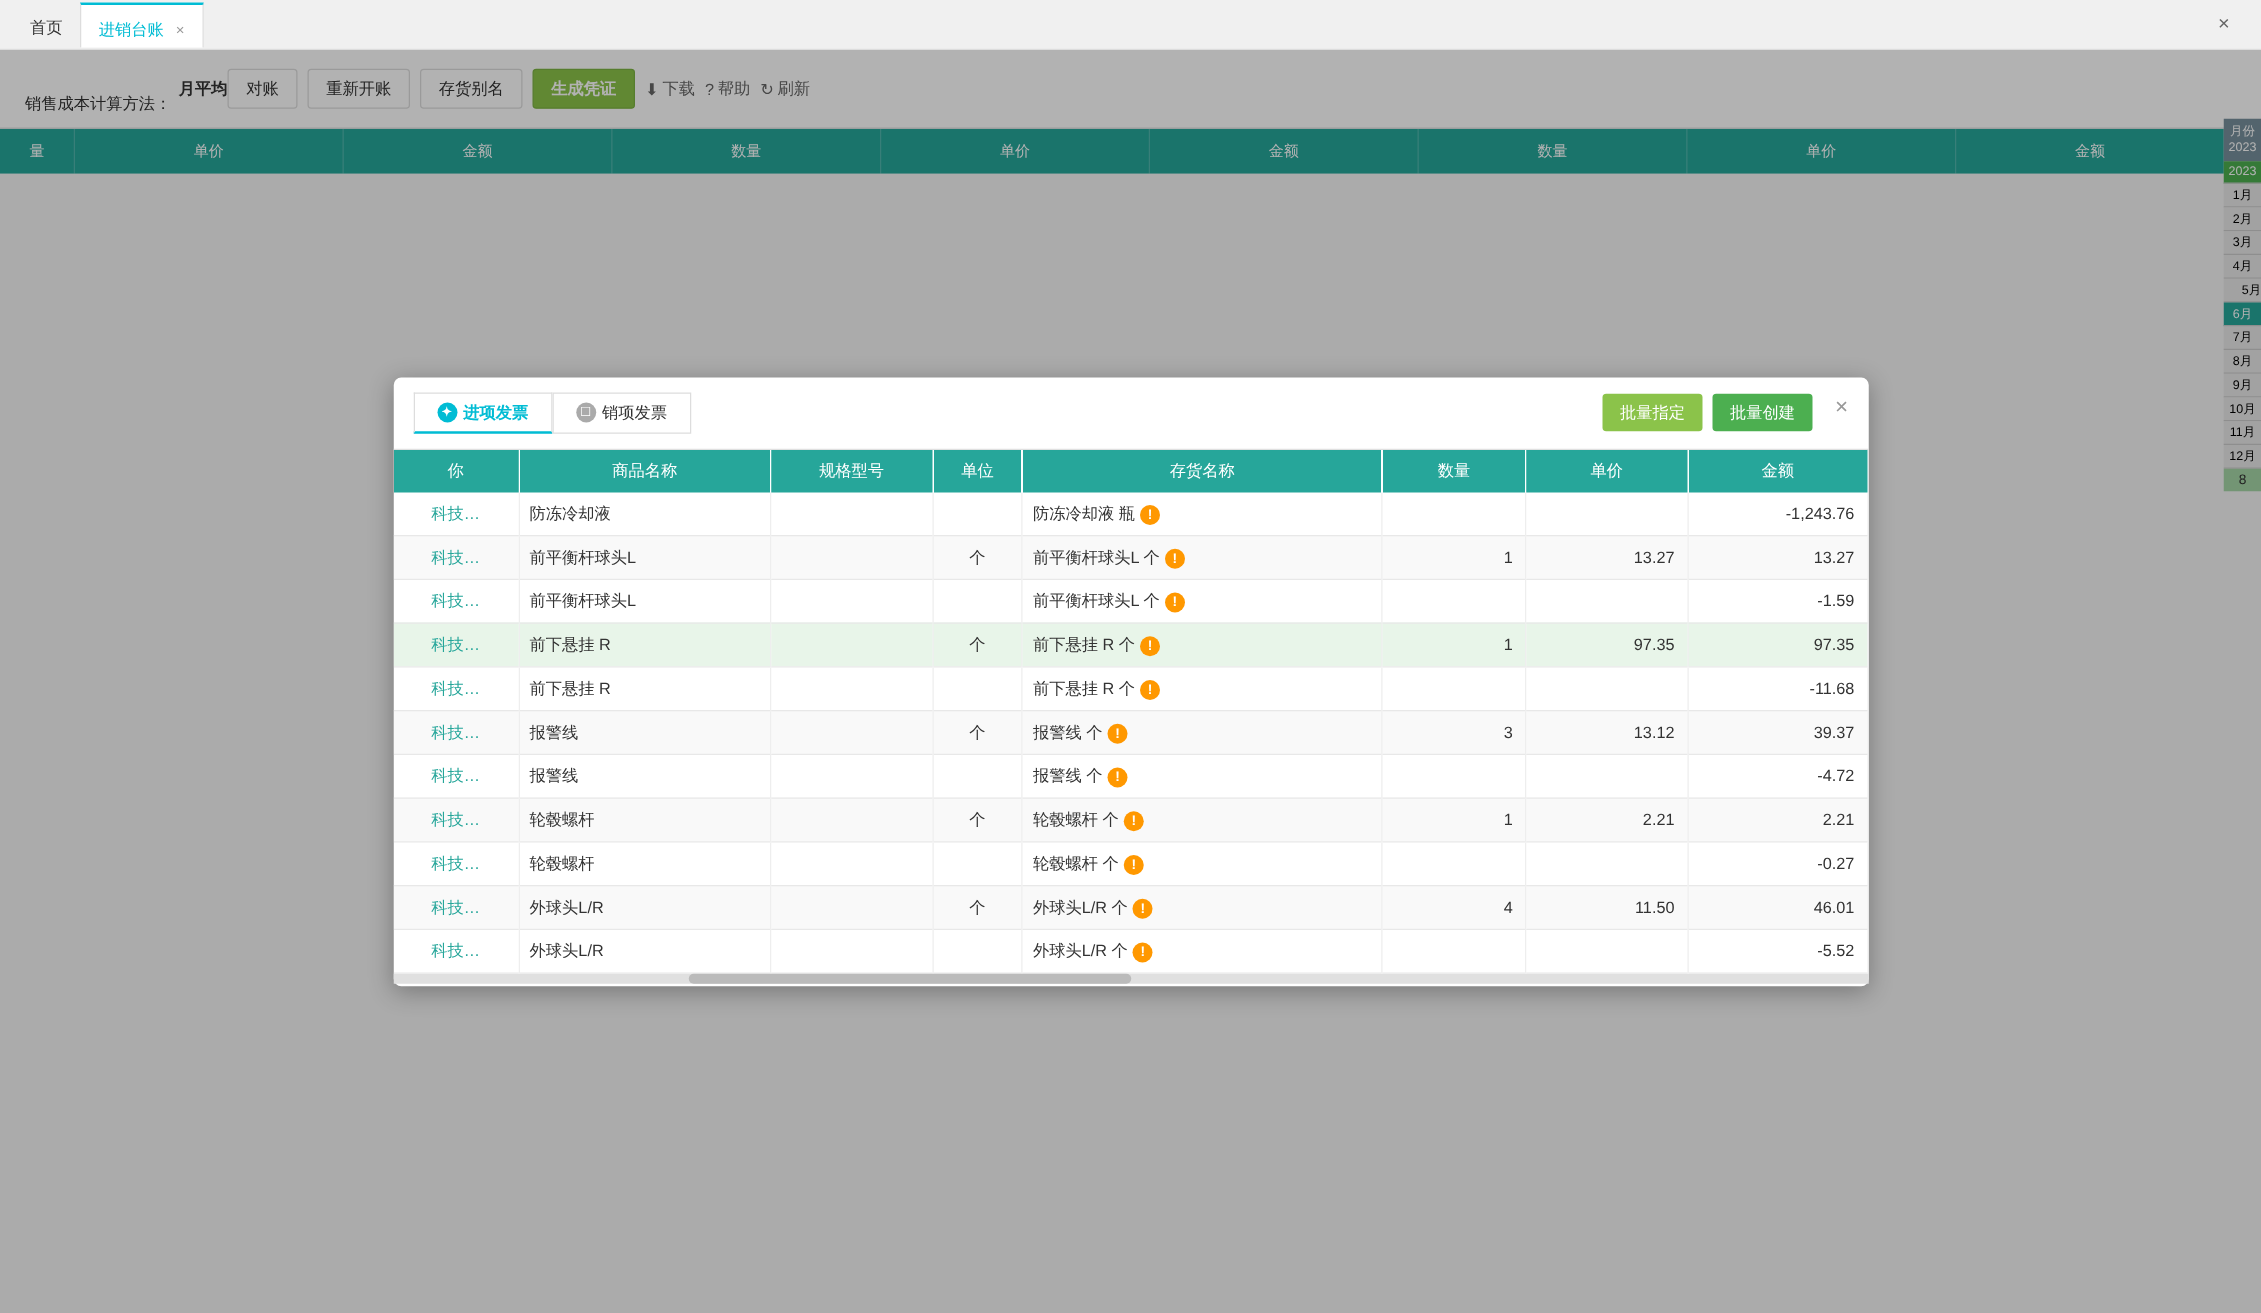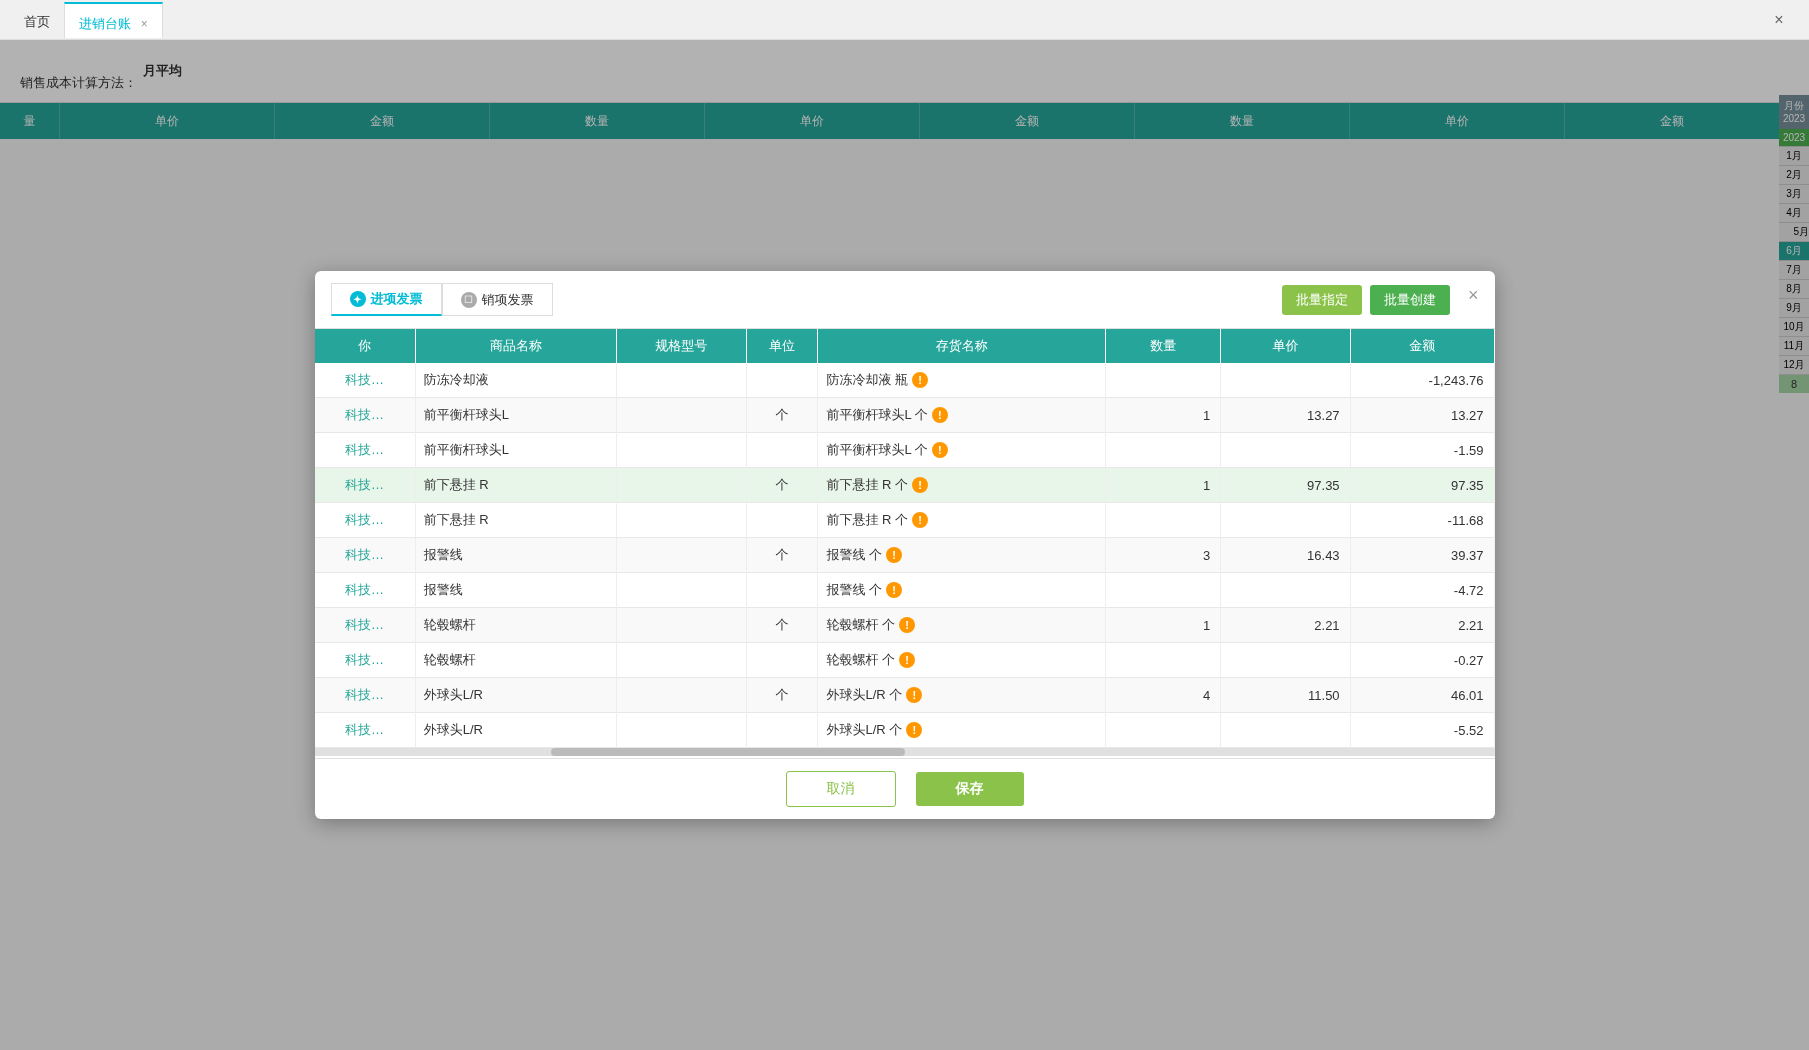--- a/index.html
+++ b/index.html
@@ -90,20 +90,38 @@
   <div class="window-close">
     <span>×</span>
   </div>
 </div>
 
 <div class="main-content">
 
   <div class="header-toolbar">
     <span class="cost-label">销售成本计算方法：</span>
     <span class="cost-value">月平均</span>
+    <div class="toolbar-btns">
+      <button class="btn btn-outline">对账</button>
+      <button class="btn btn-outline">重新开账</button>
+      <button class="btn btn-outline">存货别名</button>
+      <button class="btn btn-primary">生成凭证</button>
+      <button class="toolbar-icon-btn">
+        <span>⬇</span>
+        <span>下载</span>
+      </button>
+      <button class="toolbar-icon-btn">
+        <span>?</span>
+        <span>帮助</span>
+      </button>
+      <button class="toolbar-icon-btn">
+        <span>↻</span>
+        <span>刷新</span>
+      </button>
+    </div>
   </div>
 
   <div style="position: relative; overflow: hidden;">
 
 
     <div style="display: flex; background: #26a69a; color: #fff; height: 36px; margin-right: 30px;">
       <div style="width: 60px; border-right: 1px solid rgba(255,255,255,0.2); display: flex; align-items: center; justify-content: center; font-size: 12px;">
           <span>量</span>
         </div>
       <div style="flex:1; border-right: 1px solid rgba(255,255,255,0.2); display: flex; align-items: center; justify-content: center; font-size: 12px;">
@@ -237,21 +255,21 @@
       <td class="price-cell"></td>
       <td class="amount-cell" style="color:#333">-11.68</td>
     </tr>
               <tr>
       <td style="color:#26a69a;">科技…</td>
       <td style="text-align:left;">报警线</td>
       <td></td>
       <td>个</td>
       <td style="text-align:left;">报警线 个<span class="warning-icon">!</span></td>
       <td class="qty-cell">3</td>
-      <td class="price-cell">16.43</td>
+      <td class="price-cell">13.12</td>
       <td class="amount-cell" style="color:#333">39.37</td>
     </tr>
               <tr>
       <td style="color:#26a69a;">科技…</td>
       <td style="text-align:left;">报警线</td>
       <td></td>
       <td></td>
       <td style="text-align:left;">报警线 个<span class="warning-icon">!</span></td>
       <td class="qty-cell"></td>
       <td class="price-cell"></td>
@@ -298,21 +316,17 @@
       <td class="amount-cell" style="color:#333">-5.52</td>
     </tr>
             </tbody>
         </table>
       </div>
 
       <div class="dialog-scrollbar" style="margin: 0 0 2px 0;">
         <div style="width: 30%; height: 8px; background: #bbb; border-radius: 4px; margin-left: 20%;"></div>
       </div>
 
-      <div class="dialog-footer">
-        <button class="btn-cancel">取消</button>
-        <button class="btn-save">保存</button>
-      </div>
 
     </div>
   </div>
 
 </div>
 
 </body></html>

